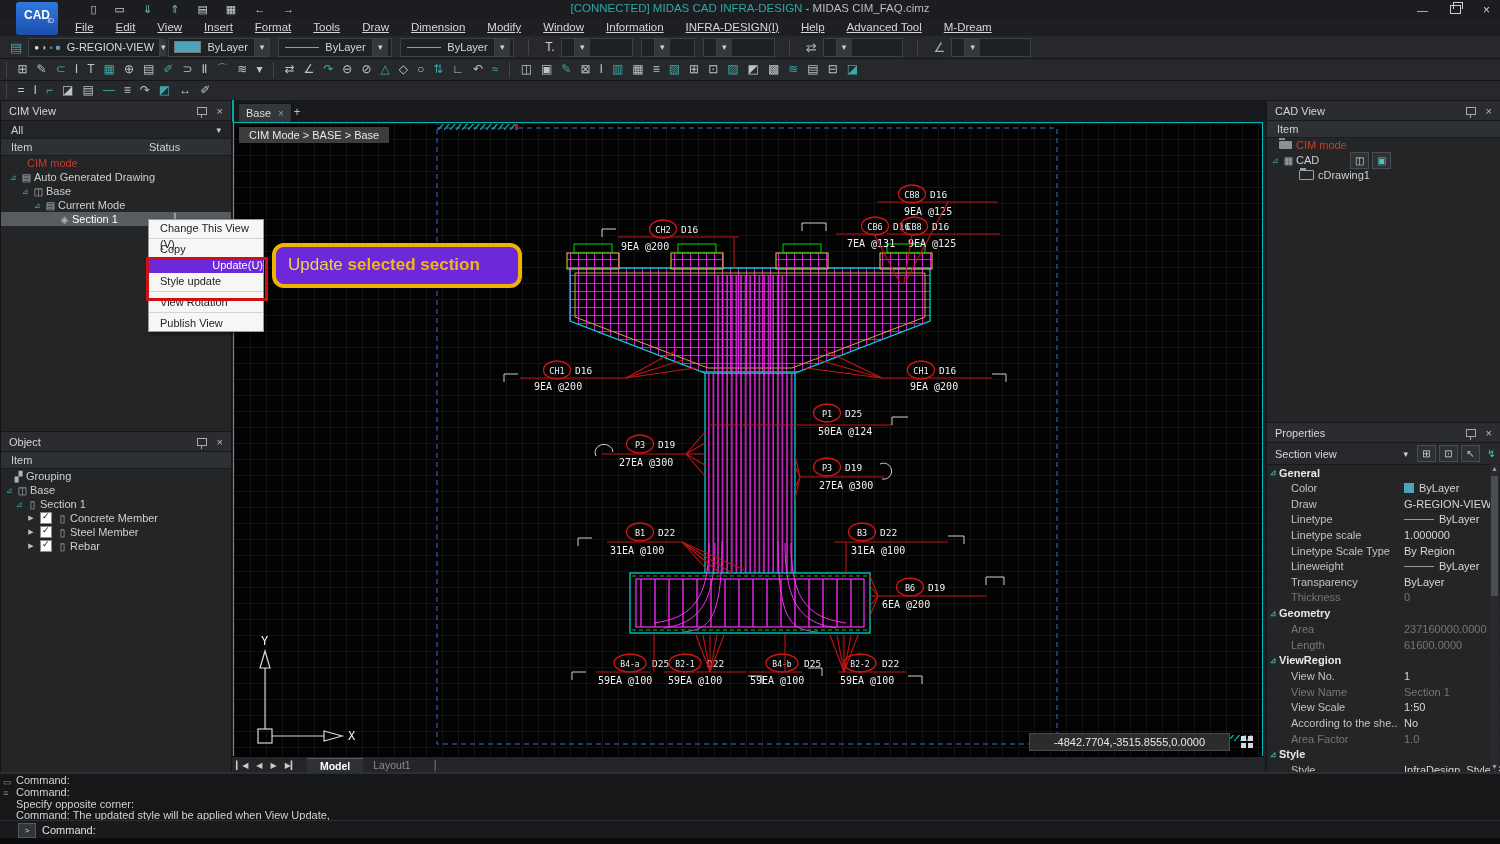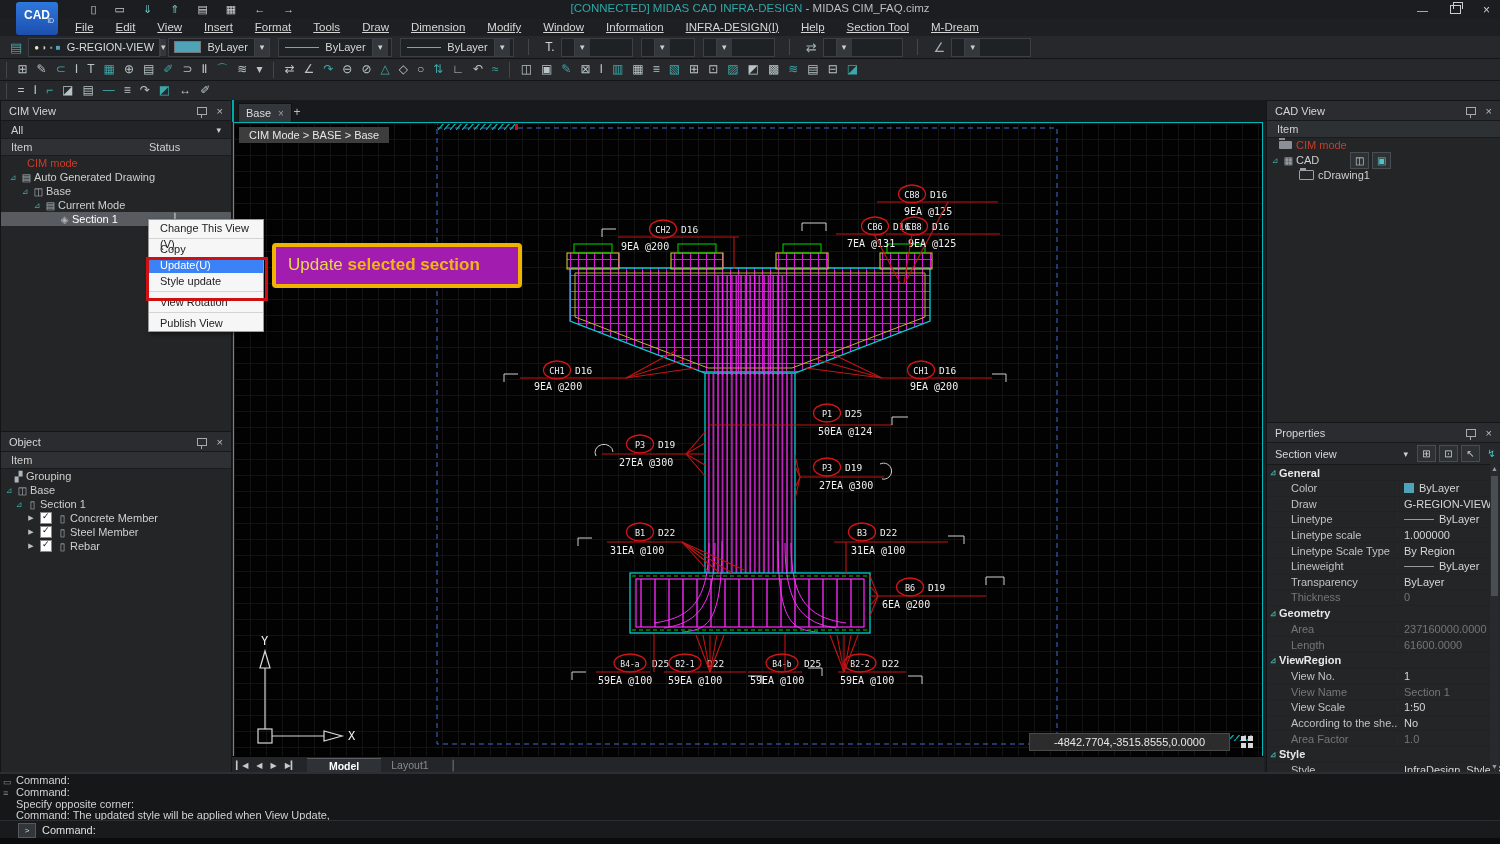--- a/index.html
+++ b/index.html
@@ -65,30 +65,30 @@
   .dtab{position:absolute;left:4px;top:3px;height:18px;background:#33363a;border:1px solid #101113;display:flex;align-items:center;padding:0 7px;font-size:11px;color:#dcdcdc;gap:7px;}
   .dtab .x{color:#9e9e9e;font-size:10px;}
   .dplus{position:absolute;left:56px;top:5px;width:14px;height:14px;color:#bdbdbd;font-size:12px;line-height:14px;text-align:center;}
   .canvas{position:absolute;left:233px;top:122px;width:1028px;height:634px;background-color:#020202;border:1.5px solid #00b6b6;background-image:linear-gradient(#131313 1px,transparent 1px),linear-gradient(90deg,#131313 1px,transparent 1px);background-size:16px 16px;}
   .breadcrumb{position:absolute;left:5px;top:4px;background:#3d3d3d;color:#e6e6e6;font-size:11px;padding:2px 10px;}
   .coordbox{position:absolute;right:32px;bottom:6px;background:#2c2c2c;border:1px solid #4a4a4a;color:#e8e8e8;font-size:11px;padding:2px 24px;}
   .gridico{position:absolute;right:8px;bottom:8px;width:13px;height:13px;display:grid;grid-template-columns:5px 5px;grid-template-rows:5px 5px;gap:2px;}
   .gridico i{background:#d8d8d8;}
   .navrow{position:absolute;left:232px;top:756px;width:1032px;height:16px;background:#232529;border-top:1px solid #000;display:flex;align-items:center;font-size:10px;}
   .navrow .nv{color:#c9c9c9;padding:0 4px;font-size:8px;}
-  .mtab{color:#fff;font-weight:bold;background:#2e3237;border-top:1px solid #5a5e63;padding:1px 22px;margin-left:6px;font-size:10.5px;}
+  .mtab{color:#fff;font-weight:bold;background:#2e3237;border-top:1px solid #5a5e63;padding:1px 13px;margin-left:6px;font-size:10.5px;}
   .ltab{color:#8a8a8a;padding:1px 10px;font-size:10.5px;}
   .navdiv{color:#777;margin-left:14px;}
   
   .ctxmenu{position:absolute;left:148px;top:219px;width:114px;background:#f6f6f6;border:1px solid #9a9a9a;box-shadow:2px 2px 4px rgba(0,0,0,.5);z-index:30;font-size:11px;color:#222;}
   .ci{height:16px;line-height:16px;padding-left:11px;}
-  .ci.hl{background:#3b82f6;color:#fff;}
+  .ci.hl{background:#6d28d9;color:#fff;text-align:right;}
   .csep{border-top:1px solid #d4d4d4;margin:2px 0;}
   .redbox{position:absolute;left:146px;top:257px;width:116px;height:38px;border:3px solid #d01010;z-index:31;}
-  .callout{position:absolute;left:272px;top:243px;width:218px;background:#a21caf;border:4px solid #f0b400;border-radius:4px;padding:6px 12px;z-index:32;font-size:17px;line-height:1.45;}
+  .callout{position:absolute;left:272px;top:243px;width:218px;background:#6d28d9;border:4px solid #f0b400;border-radius:12px;padding:6px 12px;z-index:32;font-size:17px;line-height:1.45;}
   .callout .cmd{color:#e6d94f;}
   .callout .strong{color:#efb810;font-weight:bold;}
   
   .selrowp{height:21px;display:flex;align-items:center;border-bottom:1px solid #17181a;background:#26282b;}
   .selval{flex:1;font-size:11px;color:#d8d8d8;padding-left:8px;}
   .selarr{color:#cfcfcf;font-size:9px;padding:0 6px;}
   .pbtn{width:17px;height:15px;border:1px solid #4a4d50;background:#2e3134;color:#cfd4d8;font-size:10px;text-align:center;line-height:15px;margin-left:3px;}
   .phead{height:15px;display:flex;align-items:center;font-size:11px;font-weight:bold;color:#e8e8e8;border-bottom:1px solid #202224;}
   .prow{height:14.6px;display:flex;align-items:center;font-size:11px;border-bottom:1px solid #202224;}
   .plabel{width:106px;padding-left:24px;color:#c2c2c2;overflow:hidden;white-space:nowrap;}
@@ -146,21 +146,21 @@
     <span>Insert</span>
     <span>Format</span>
     <span>Tools</span>
     <span>Draw</span>
     <span>Dimension</span>
     <span>Modify</span>
     <span>Window</span>
     <span>Information</span>
     <span>INFRA-DESIGN(I)</span>
     <span>Help</span>
-    <span>Section Tool</span>
+    <span>Advanced Tool</span>
     <span>M-Dream</span>
   </div>
 
   <div class="fmtbar">
     <span class="fmt-icon">▤</span>
     <span class="dd" style="width:130px">
       <span class="mini-ics">
         <i style="color:#efe7b0">●</i>
         <i style="color:#cfcfcf">◗</i>
         <i style="color:#8d8d8d">▪</i>

